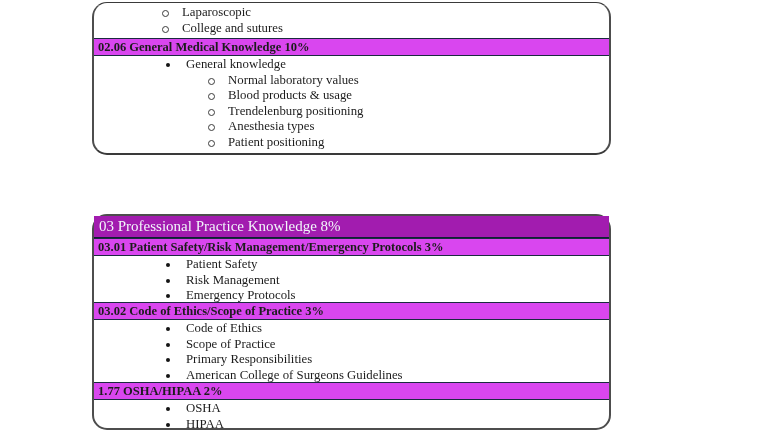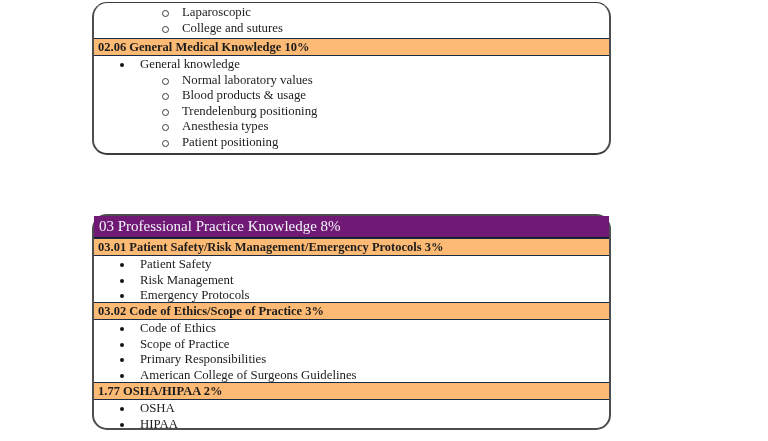--- a/index.html
+++ b/index.html
@@ -34,45 +34,46 @@
     top: 214px;
     border-top: 2px solid #4d4d4d;
     border-bottom: 2px solid #4d4d4d;
   }
   .row-partial {
     height: 35px;
     padding-top: 2px;
     box-sizing: border-box;
   }
   .main-header {
-    background: #701a75;
+    background: #a21caf;
     color: #f2f6fb;
     font-size: 15px;
     height: 21px;
     line-height: 21px;
     padding-left: 5px;
     border-bottom: 1px solid #101f33;
     white-space: nowrap;
     overflow: hidden;
   }
   .sub-header {
-    background: #fdba74;
+    background: #d946ef;
     font-weight: bold;
     font-size: 12.5px;
     height: 16px;
     line-height: 16px;
     padding-left: 4px;
     border-top: 1px solid #1b2a40;
     border-bottom: 1px solid #1b2a40;
     white-space: nowrap;
     overflow: hidden;
   }
   .sec-body {
     padding-top: 1px;
     box-sizing: border-box;
+    padding-left: 46px;
   }
   .body-1 { height: 97px; }
   .body-s1 { height: 46px; }
   .body-s2 { height: 62px; }
   .body-s3 { height: 28px; }
   .item {
     position: relative;
     font-size: 12.8px;
     line-height: 15.6px;
     white-space: nowrap;

